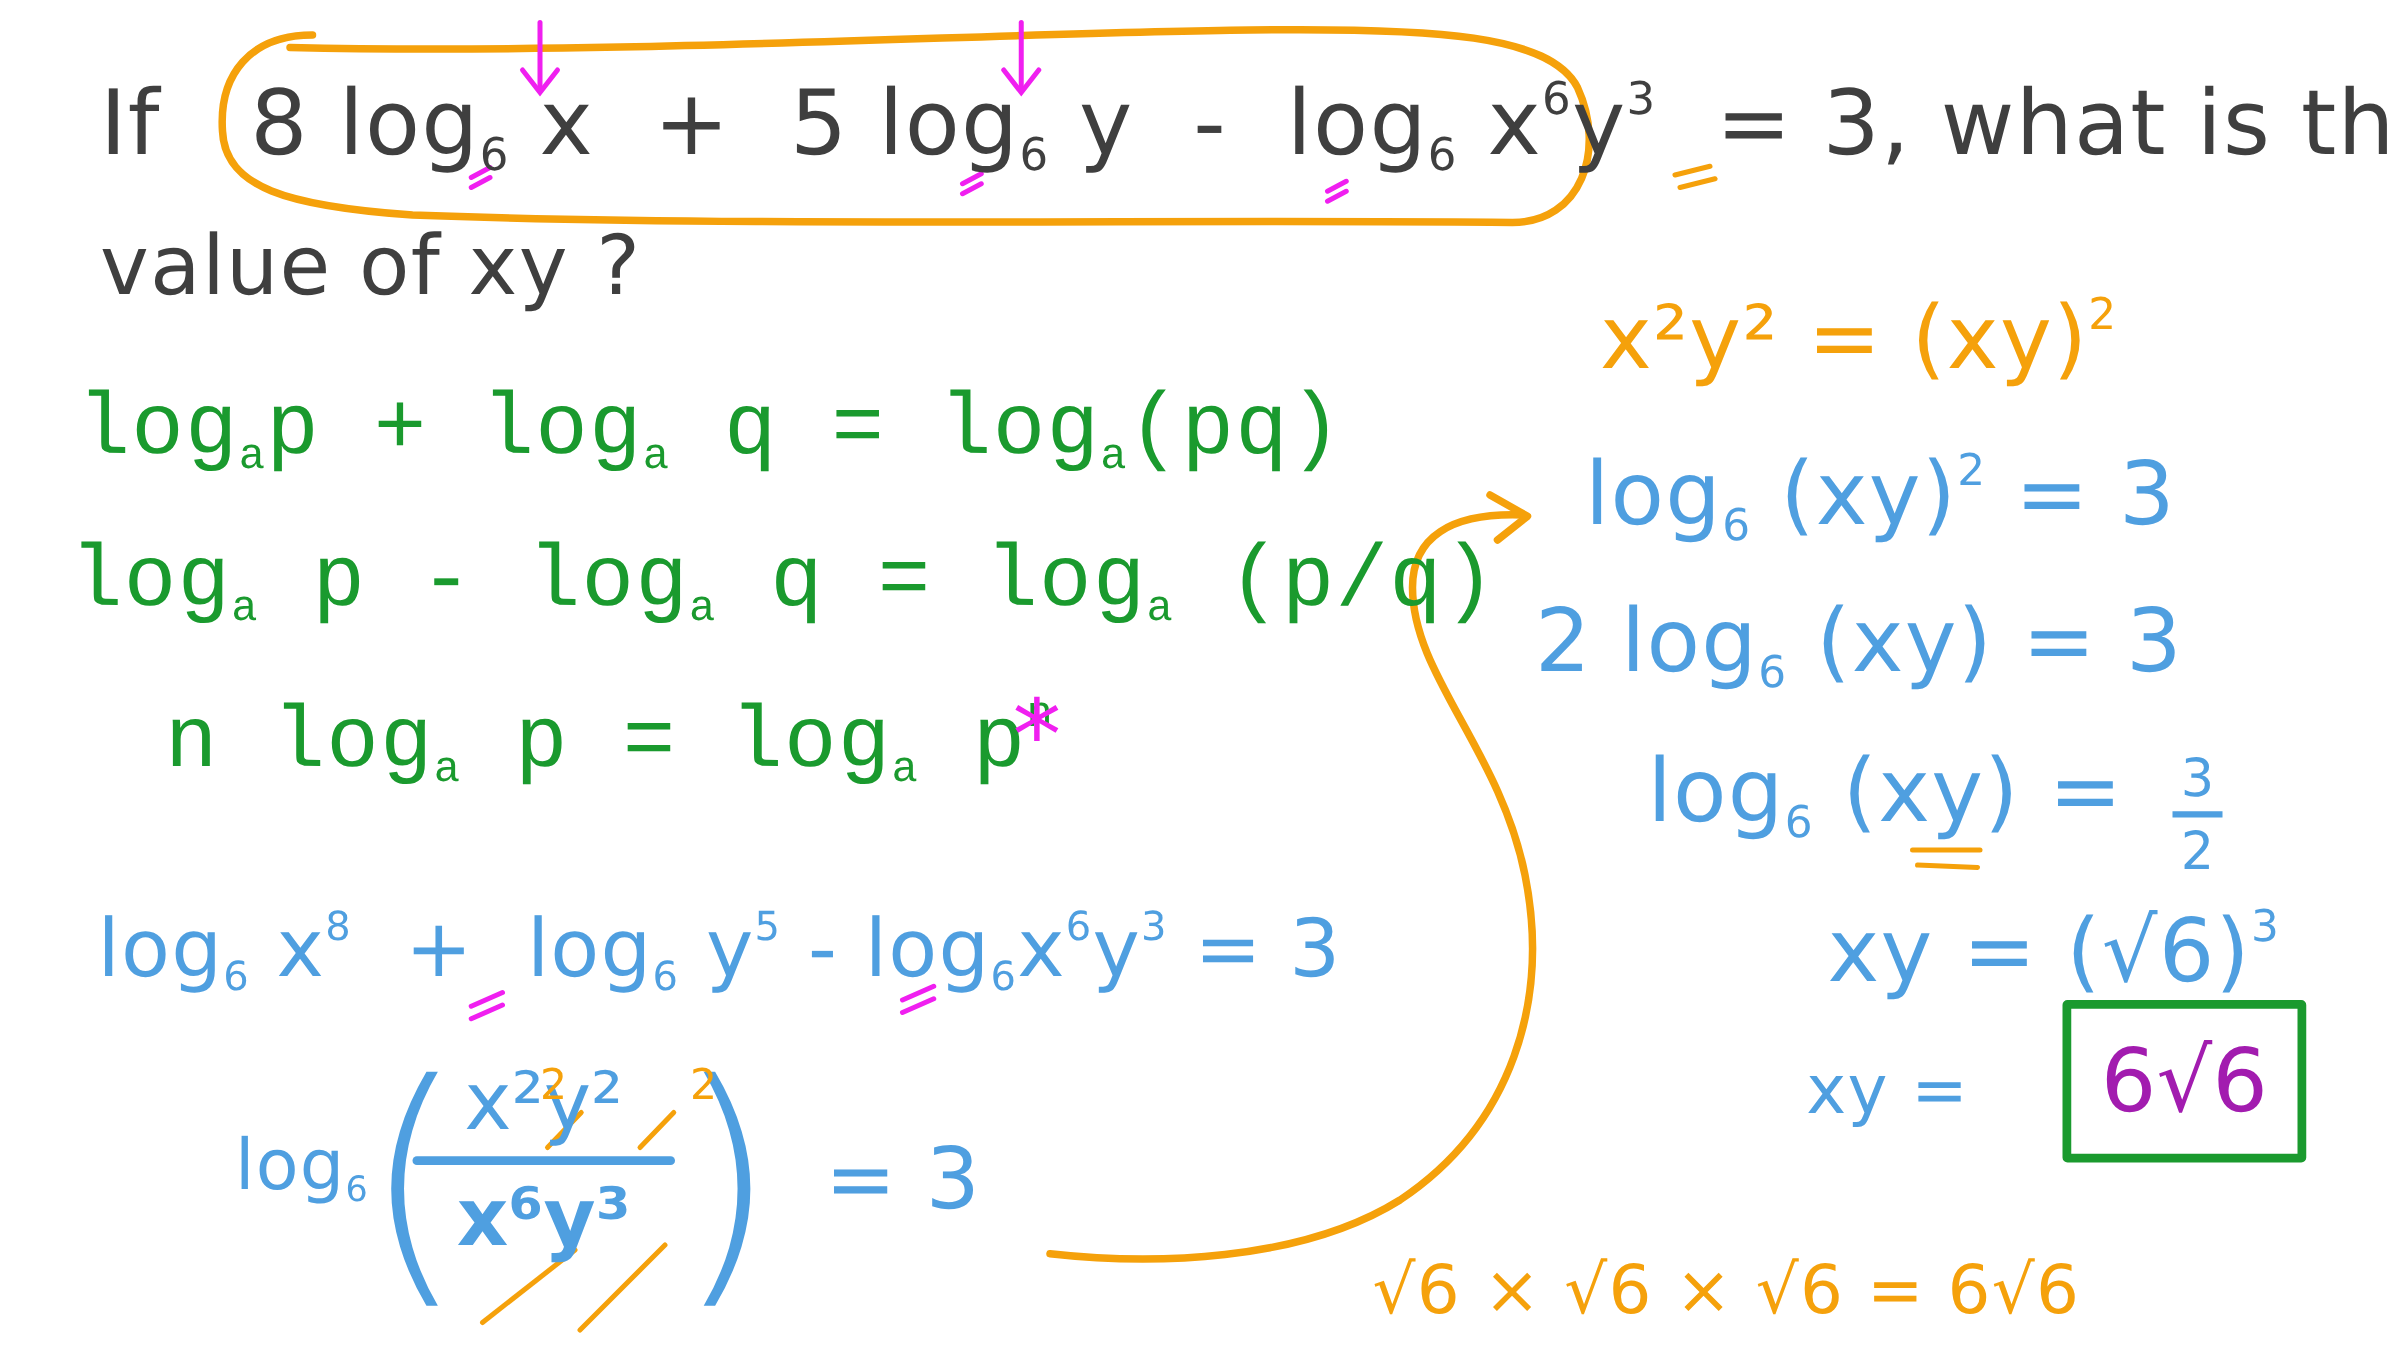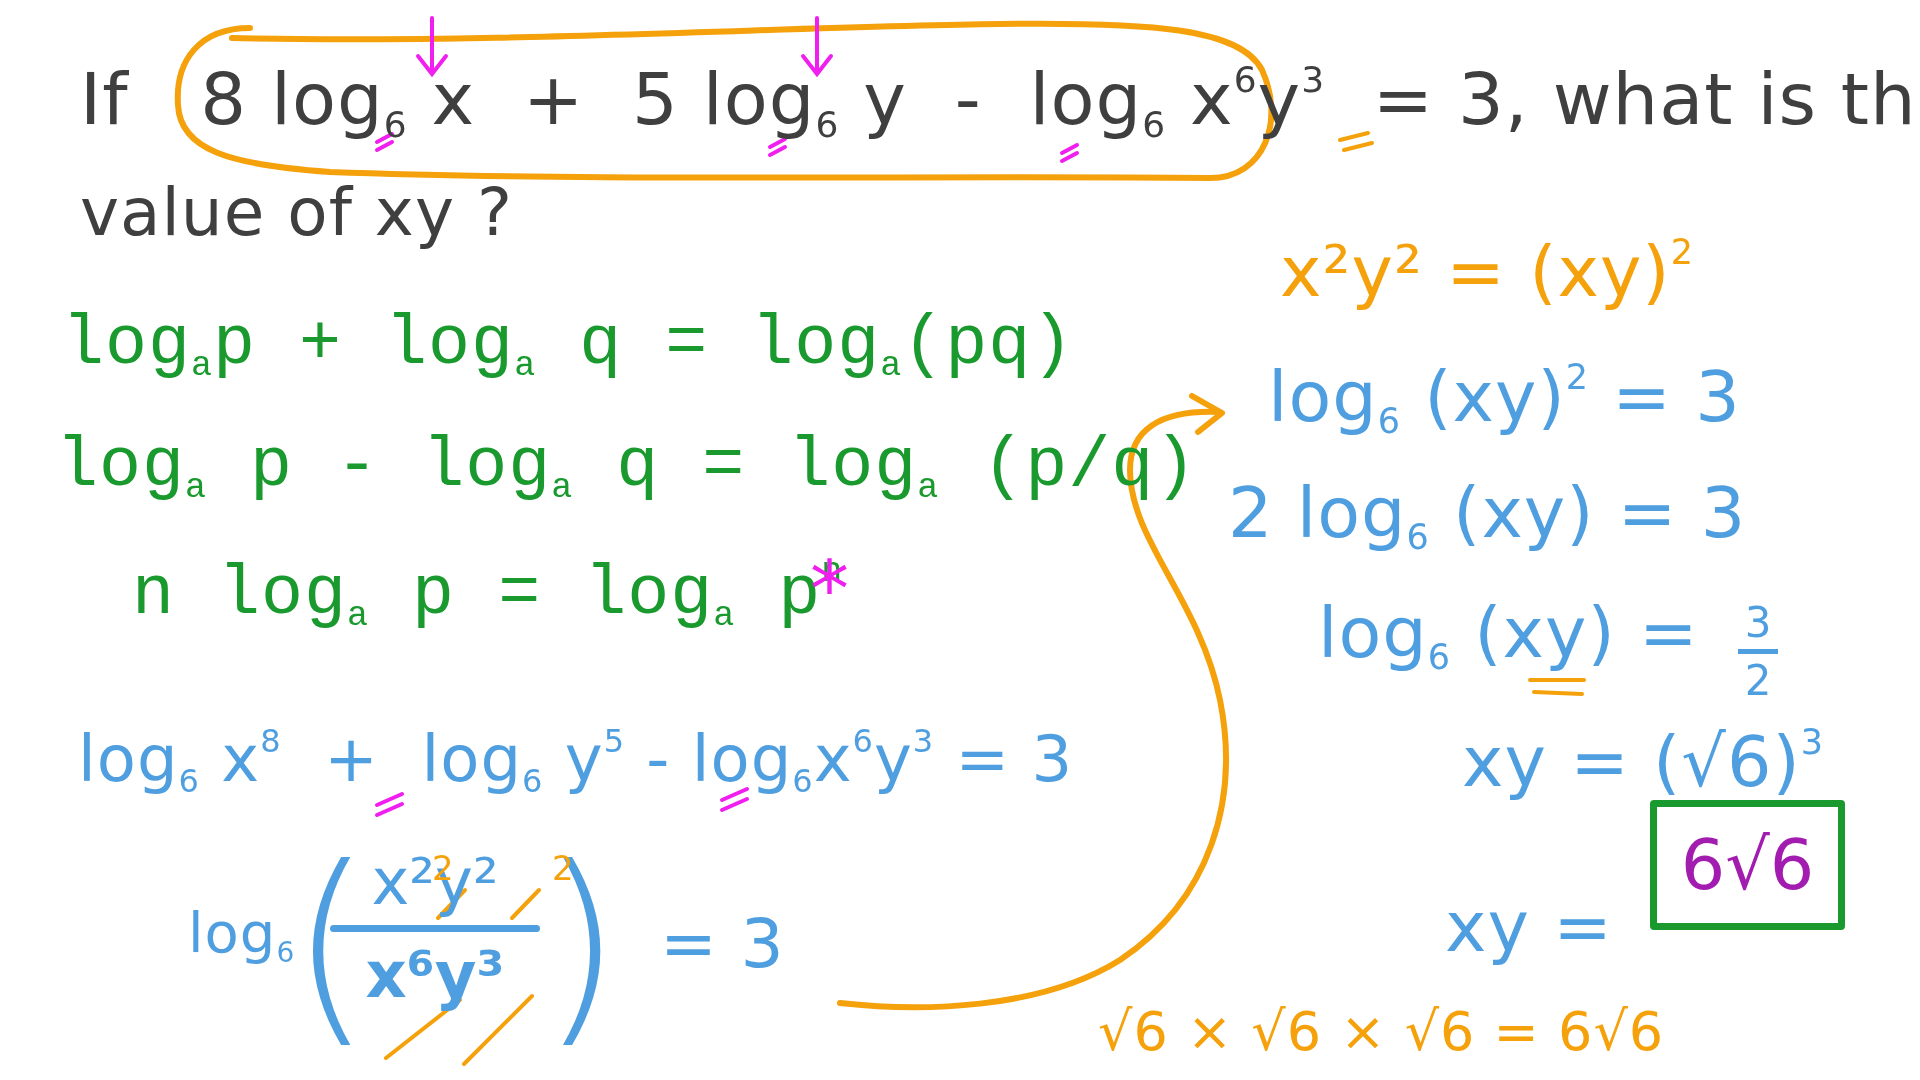--- a/index.html
+++ b/index.html
@@ -97,21 +97,21 @@
       font-size: 42px;
       color: #4f9fe0;
     }
     .r3-frac .bar {
       display: block;
       height: 5px;
       background: #4f9fe0;
       margin: 2px 0;
     }
     .r4 { left: 1462px; top: 725px; font-size: 70px; }
-    .r5 { left: 1445px; top: 845px; font-size: 70px; margin-top: 47px; }
+    .r5 { left: 1445px; top: 845px; font-size: 54px; }
     .answer-box {
       position: absolute;
       left: 1650px; top: 800px;
       width: 195px;
       height: 130px;
       border: 7px solid #1a9a2e;
       border-radius: 4px;
       box-sizing: border-box;
       display: flex;
       align-items: center;

